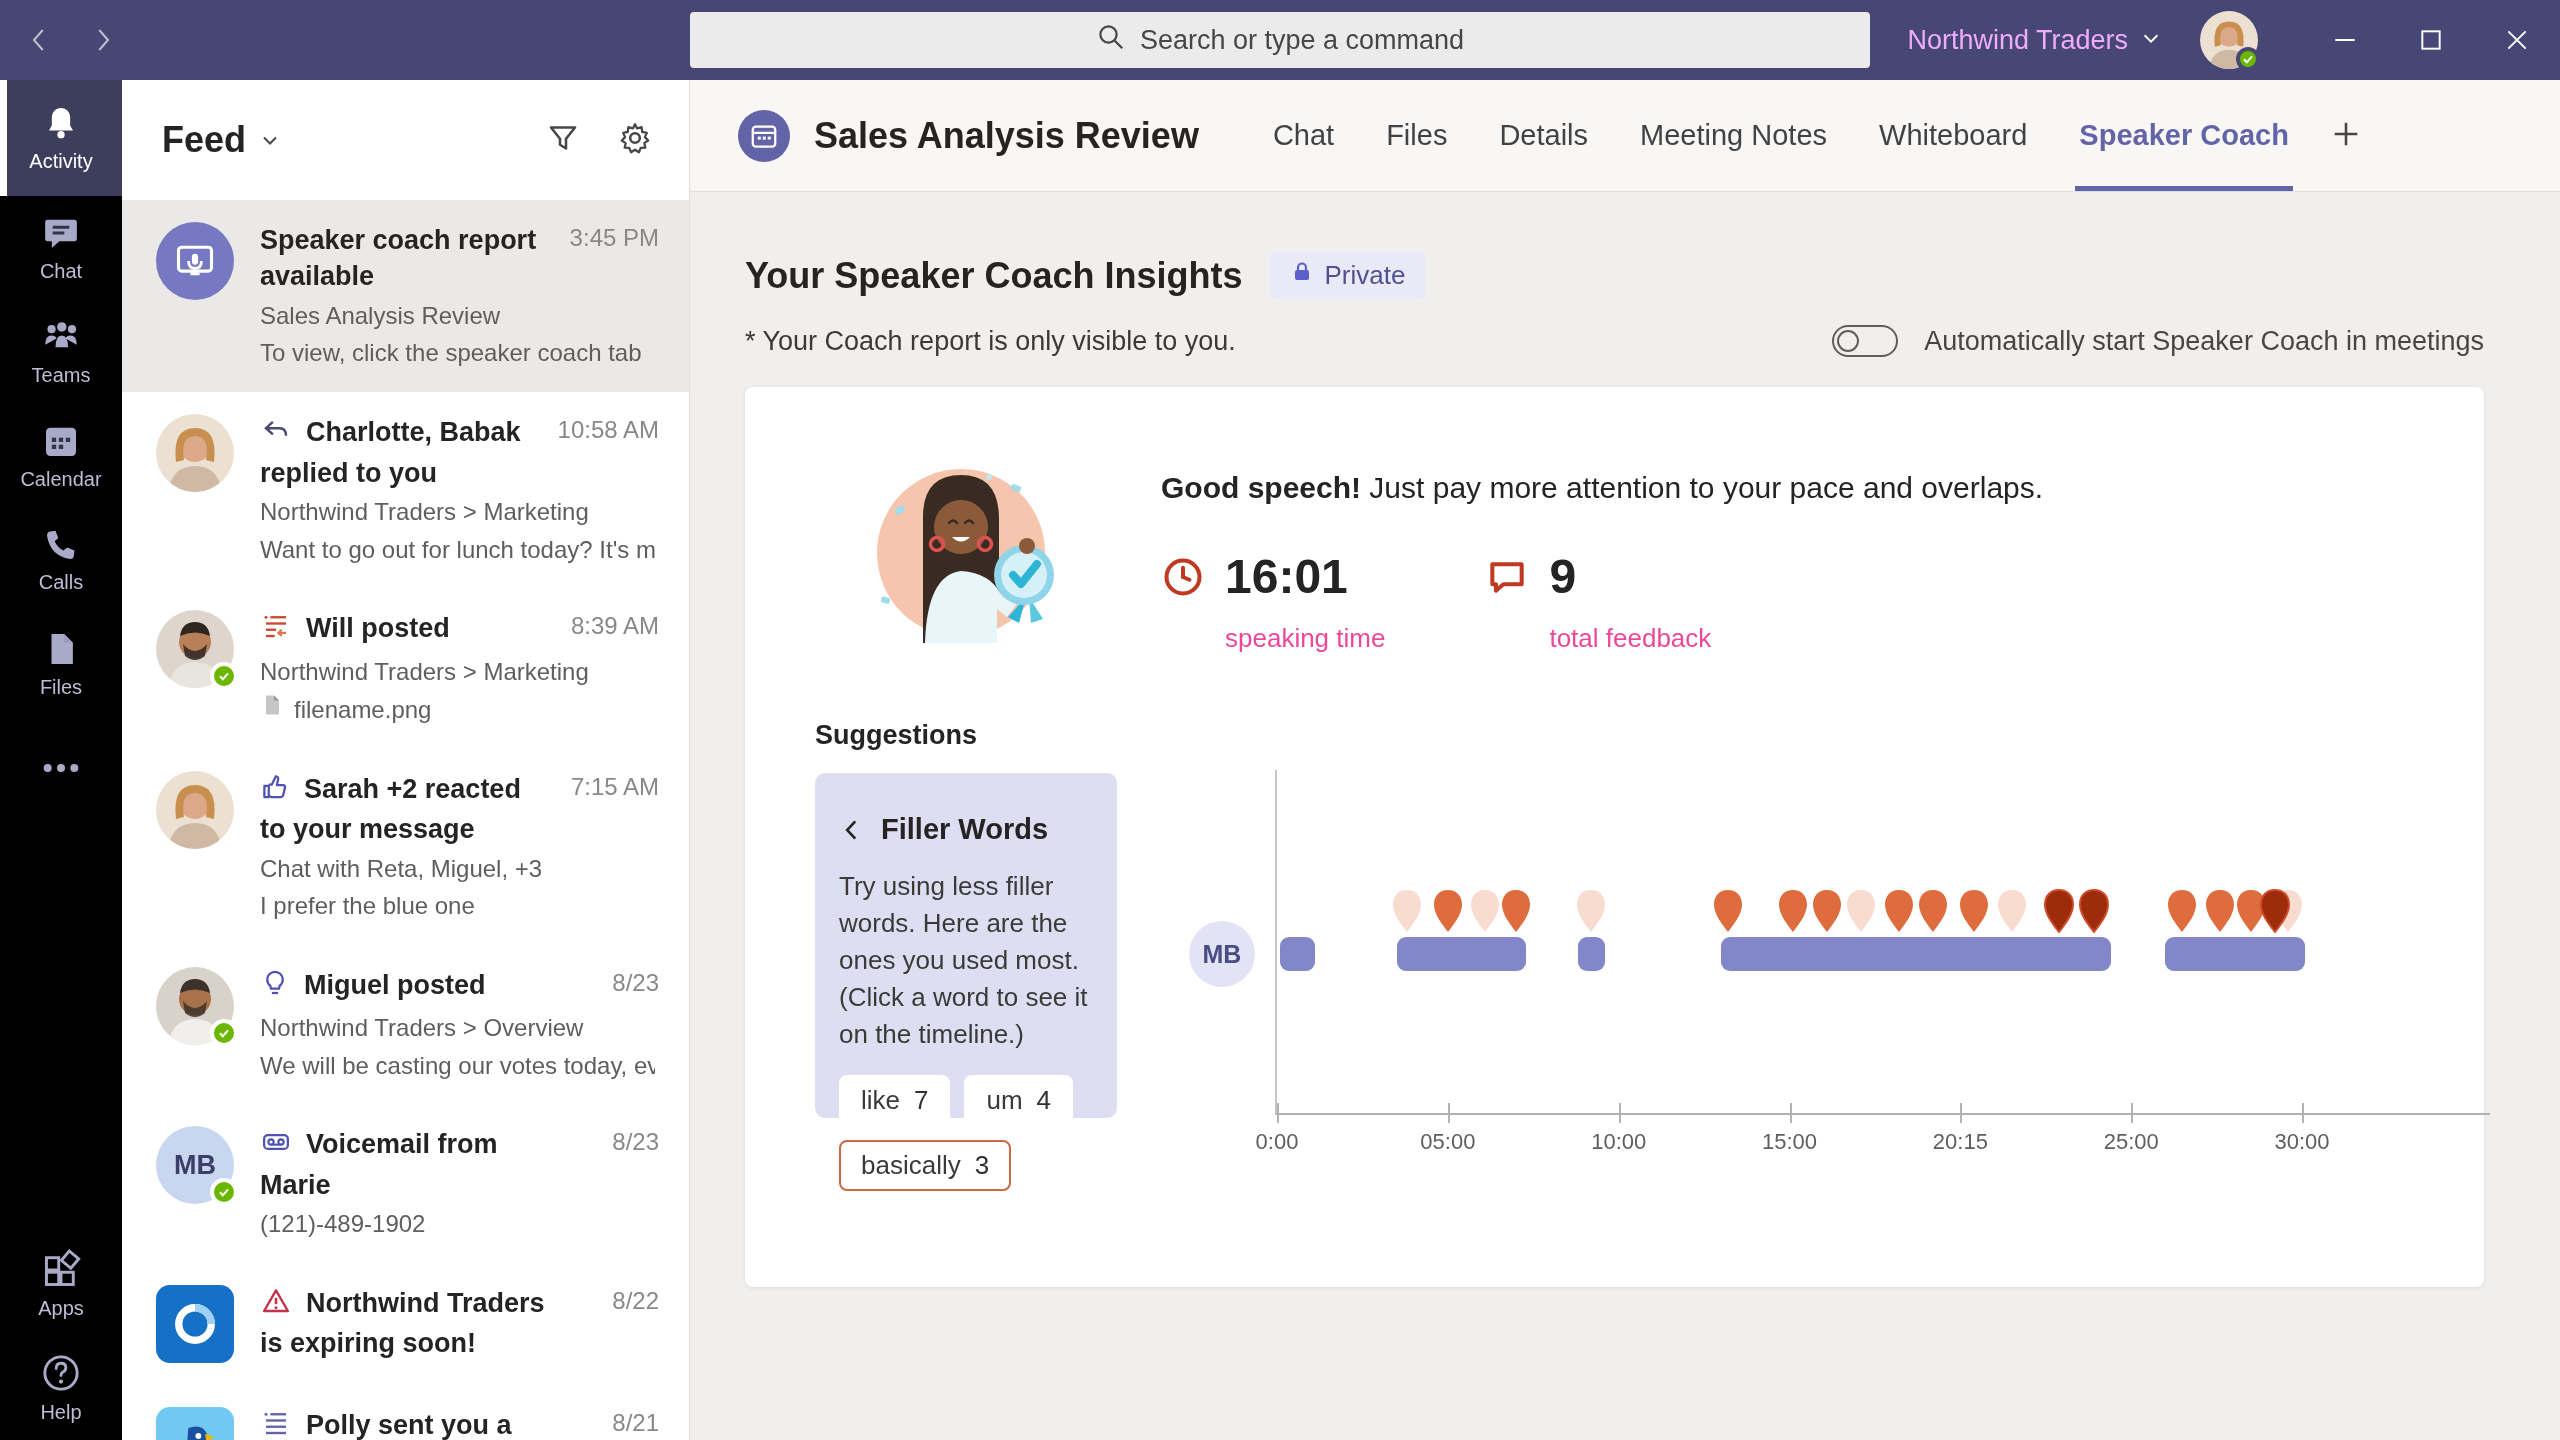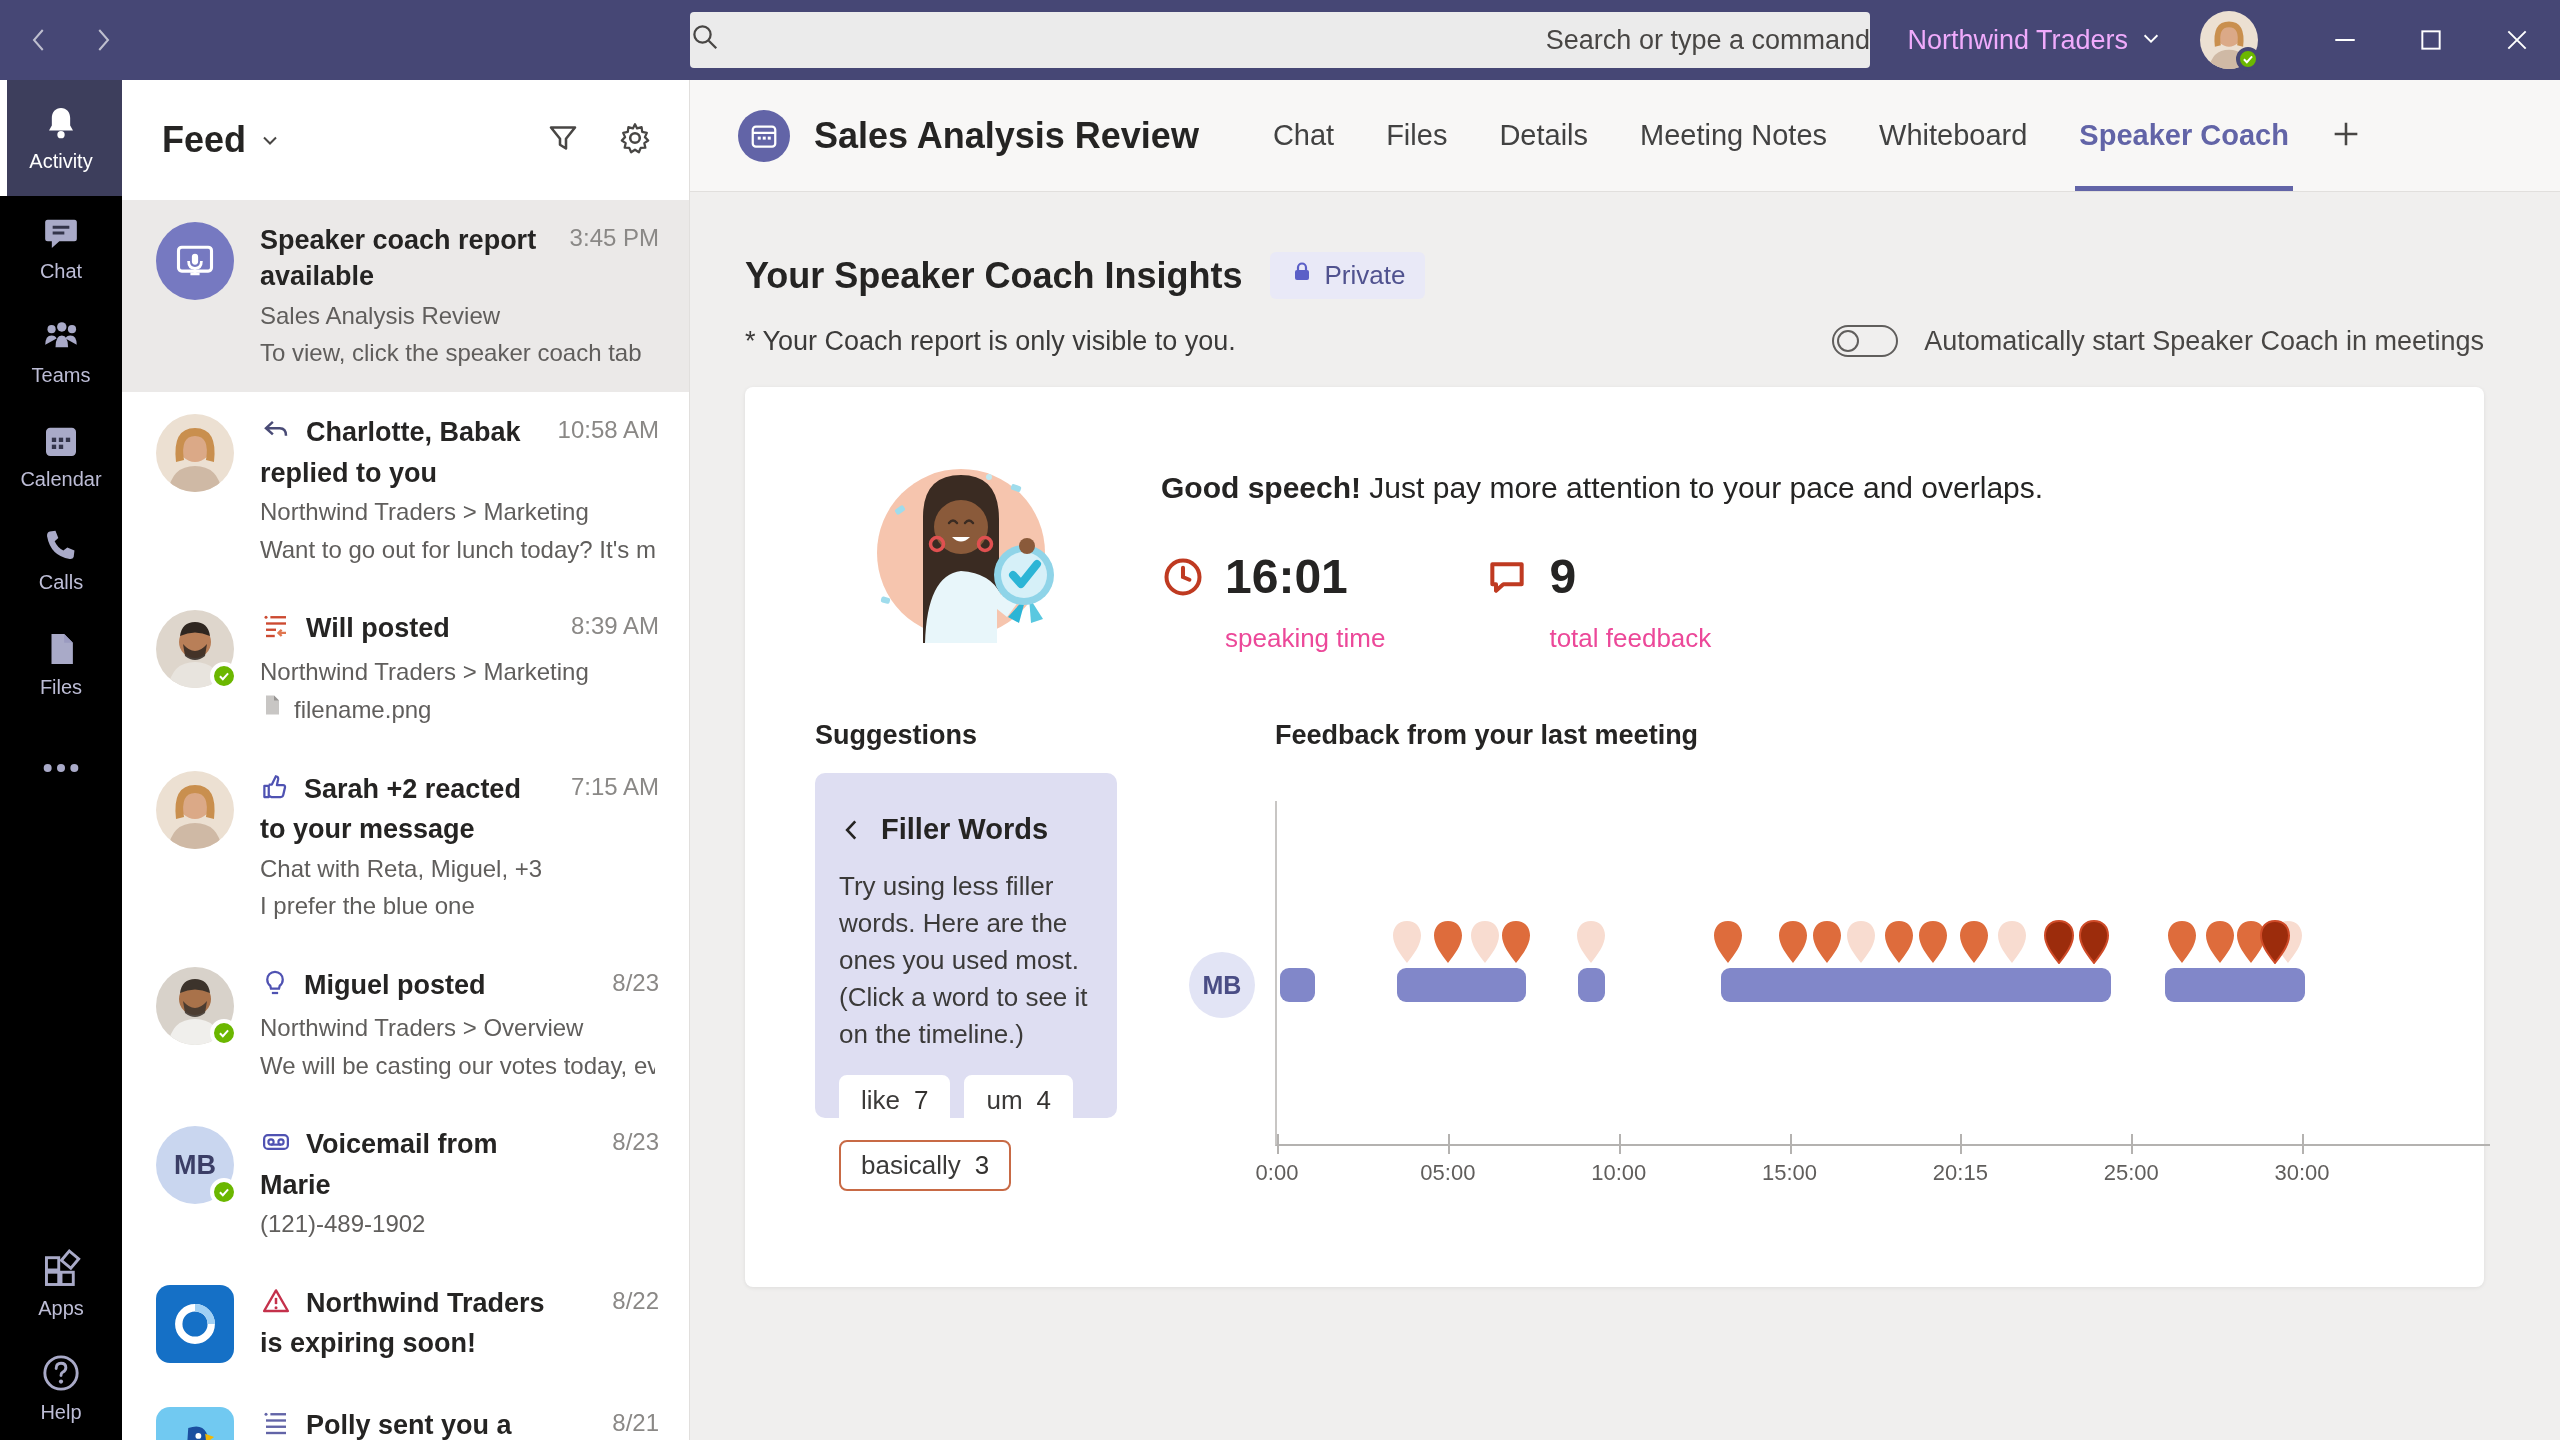--- a/index.html
+++ b/index.html
@@ -4,21 +4,21 @@
 <style>
   * { margin:0; padding:0; box-sizing:border-box; }
   html,body { width:2560px; height:1440px; overflow:hidden; }
   body { font-family:"Liberation Sans", sans-serif; color:#252423; background:#f0efee; }
 
   
   .titlebar { position:relative; height:80px; background:#464775; display:flex; align-items:center; }
   .nav-arrows { display:flex; gap:34px; margin-left:24px; }
   .nav-arrow { width:30px; height:30px; opacity:.65; cursor:pointer; }
   .searchbox { position:absolute; left:690px; top:12px; width:1180px; height:56px; background:#ebebeb;
-    border-radius:4px; display:flex; align-items:center; justify-content:space-between; gap:14px; color:#484644; font-size:27px; cursor:text; }
+    border-radius:4px; display:flex; align-items:center; justify-content:center; gap:14px; color:#484644; font-size:27px; cursor:text; }
   .tb-right { position:absolute; right:0; top:0; height:80px; display:flex; align-items:center; }
   .team-switcher { color:#f0abfc; font-size:27px; display:flex; align-items:center; gap:12px; cursor:pointer; }
   .tb-avatar { position:relative; width:58px; height:58px; margin:0 44px 0 38px; border-radius:50%; overflow:visible; cursor:pointer; }
   .tb-avatar svg.photo { border-radius:50%; }
   .win-btns { display:flex; }
   .win-btn { width:86px; height:80px; display:flex; align-items:center; justify-content:center; cursor:pointer; }
 
   .app { display:flex; height:1360px; }
 
   
@@ -591,21 +591,20 @@
                     <span class="cnt">4</span>
                   </div>
                   <div class="chip selected">
                     <span>basically</span>
                     <span class="cnt">3</span>
                   </div>
                 </div>
             </div>
           </div>
           <div class="col-chart">
-            <div class="col-head">Feedback from your last meeting</div>
             <div class="plot-wrap">
               <div class="plot" id="plot">
                 <div class="mb-av">MB</div>
               <div class="seg" style="left: 0.28169%; width: 2.8169%; background: rgb(129, 135, 201);"></div>
                   <div class="seg" style="left: 9.85915%; width: 10.7042%; background: rgb(129, 135, 201);"></div>
                   <div class="seg" style="left: 24.7887%; width: 2.25352%; background: rgb(129, 135, 201);"></div>
                   <div class="seg" style="left: 36.6197%; width: 32.1127%; background: rgb(129, 135, 201);"></div>
                   <div class="seg" style="left: 73.2394%; width: 11.5493%; background: rgb(129, 135, 201);"></div>
                   <div class="pin" style="left: 10.7042%;"><svg width="30" height="44" viewBox="0 0 30 44">
                       <path d="M15 1 C23.5 1 29 7 29 15.5 C29 25 21.5 34.5 15 43 C8.5 34.5 1 25 1 15.5 C1 7 6.5 1 15 1 Z" fill="#f8dcd0"></path>

